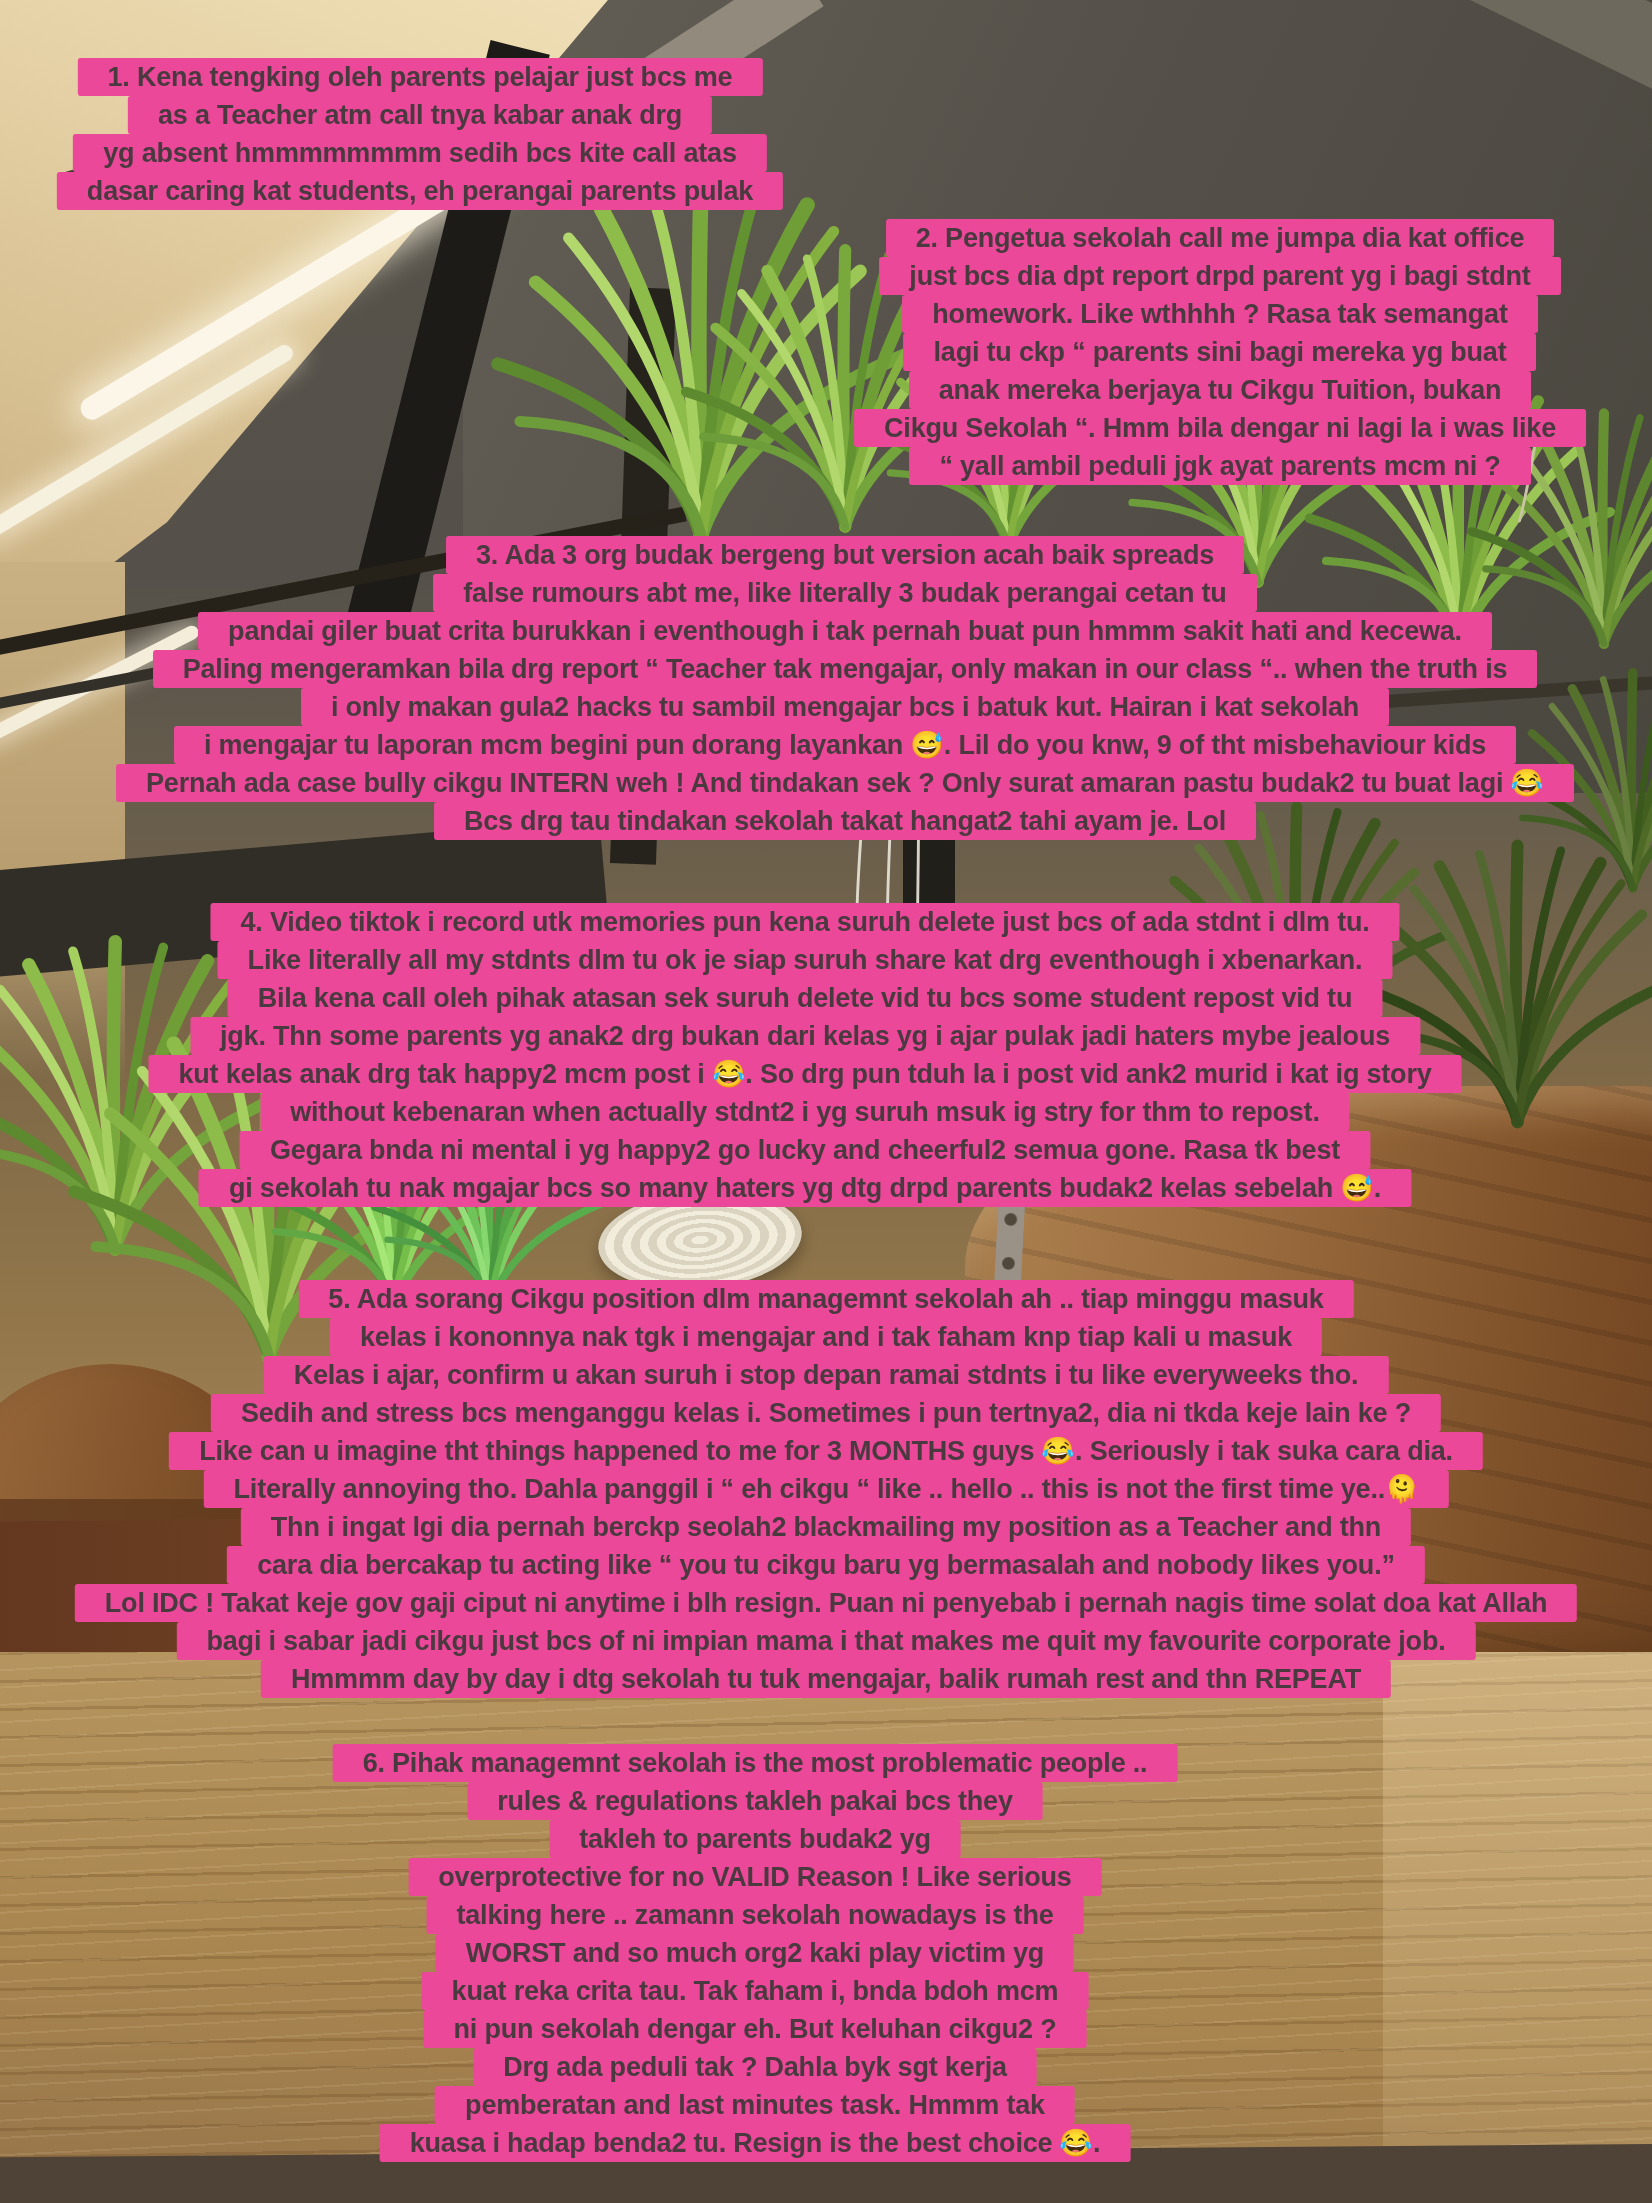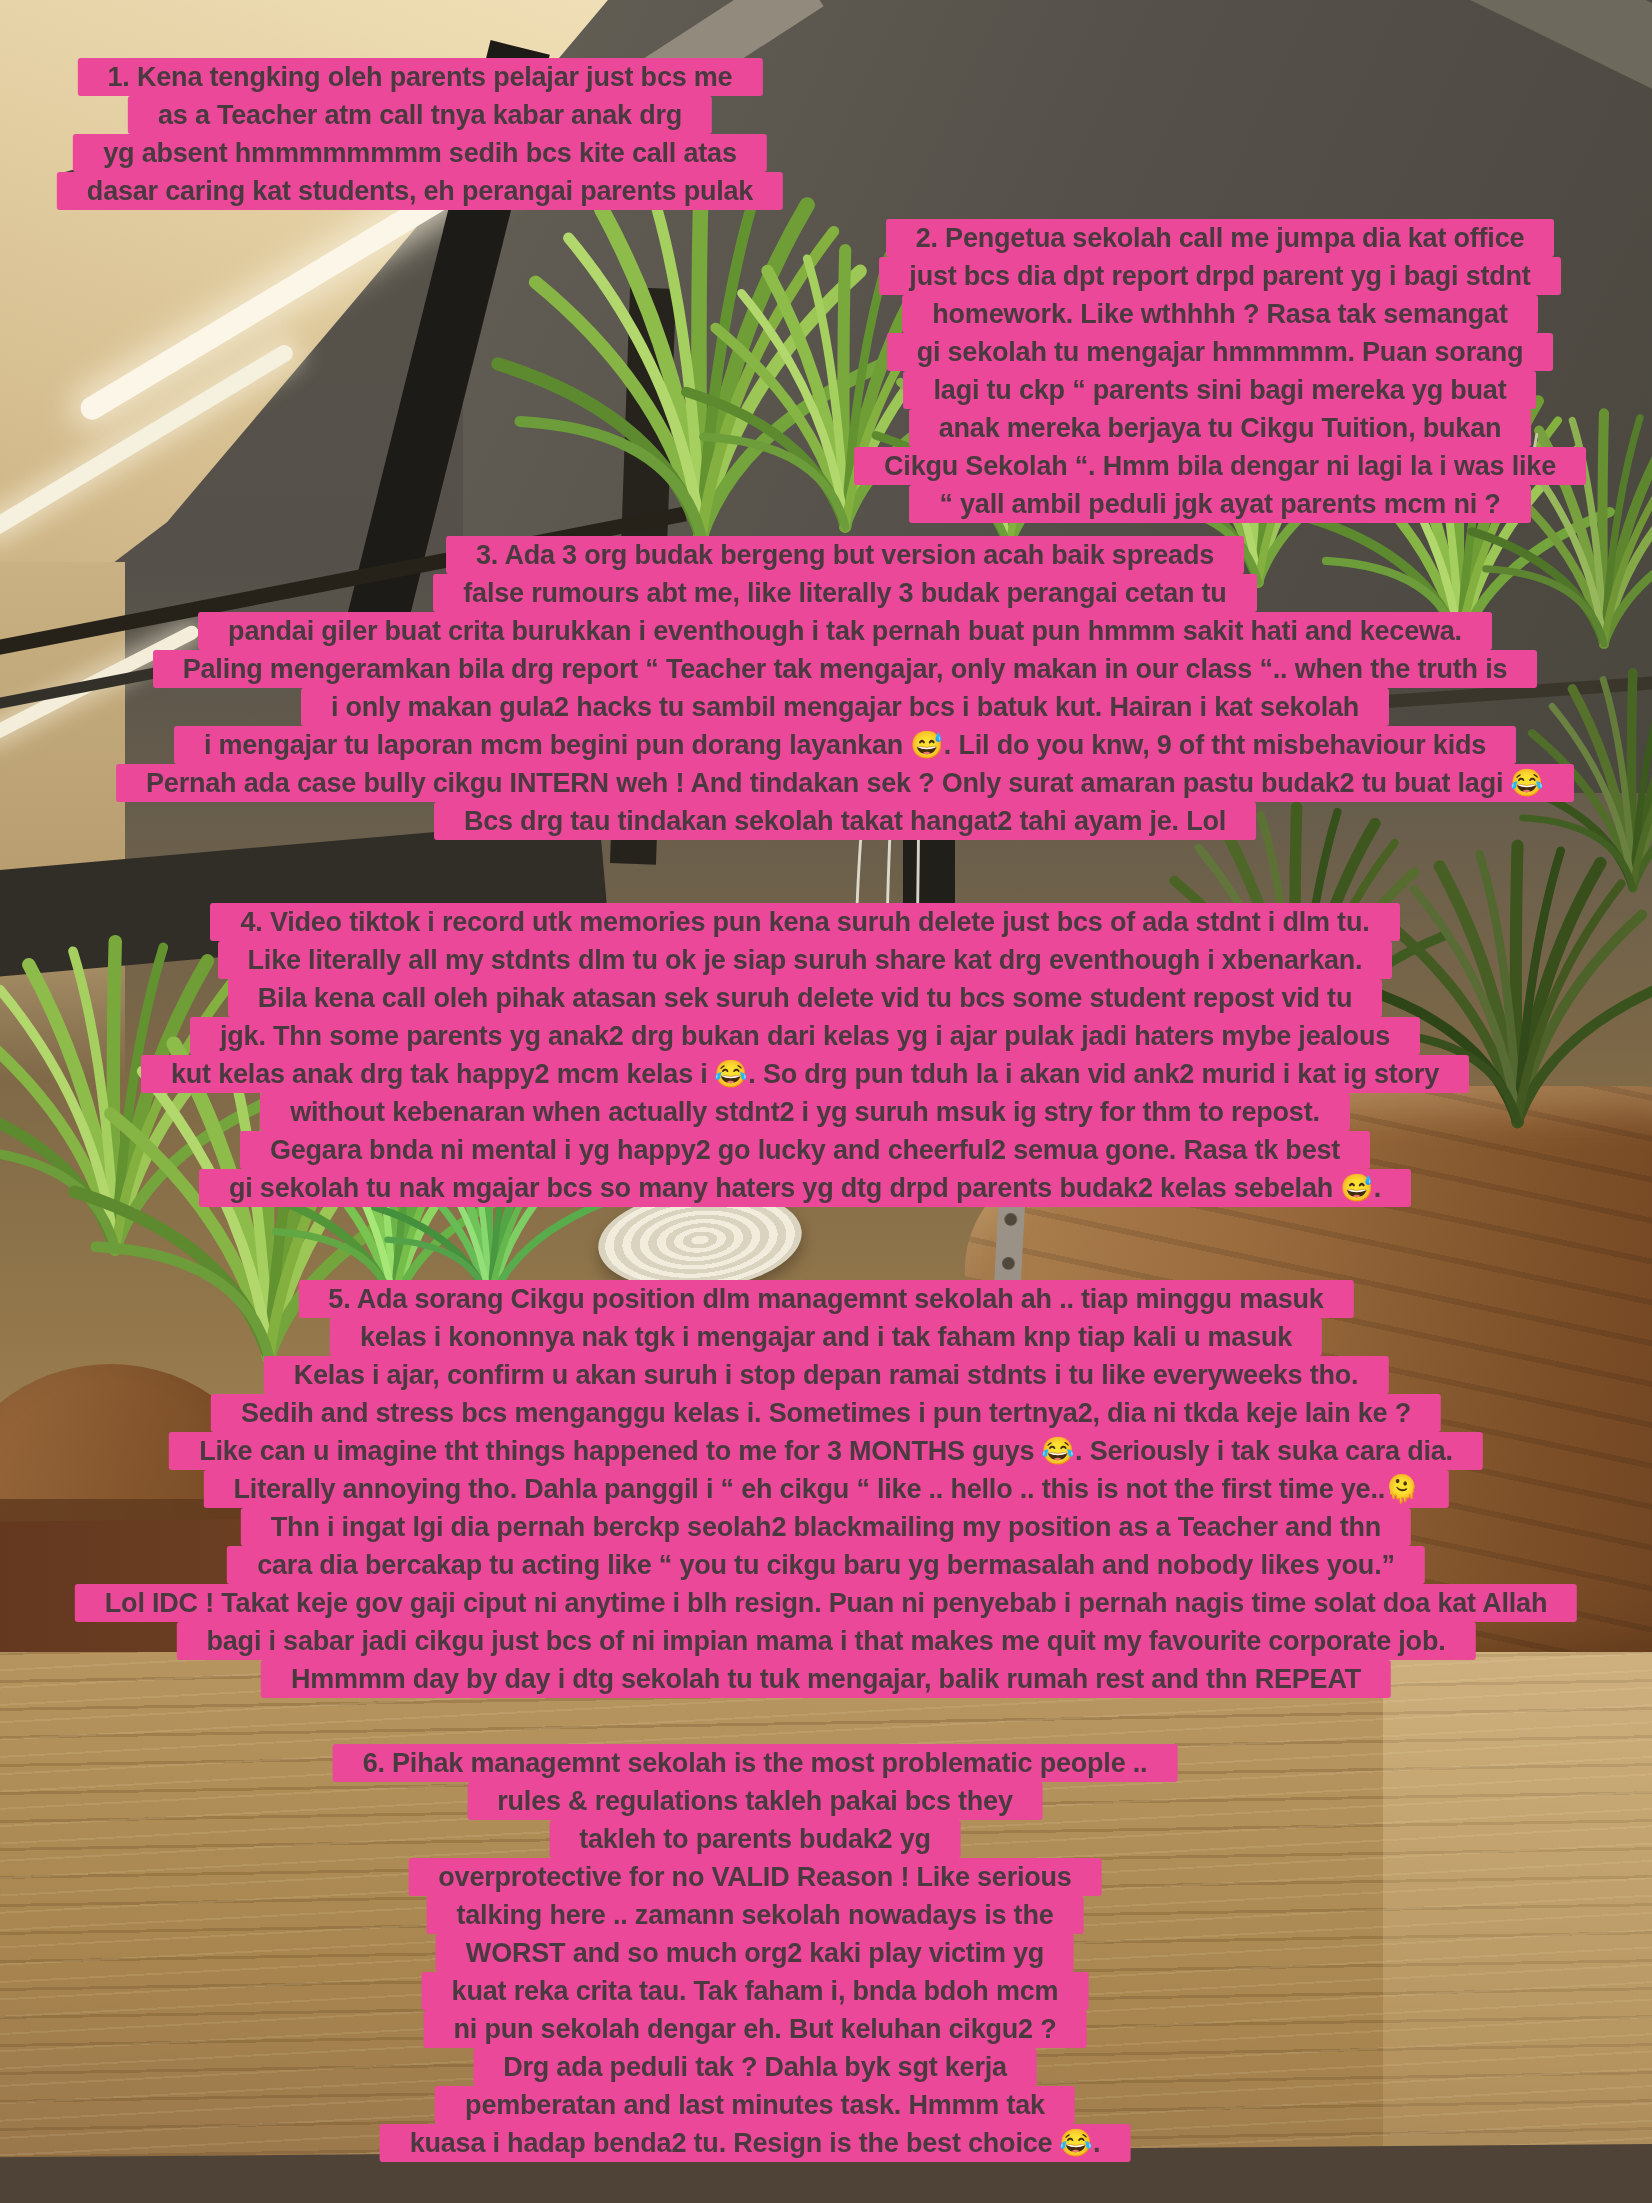--- a/index.html
+++ b/index.html
@@ -148,21 +148,20 @@
     <div class="tl">1. Kena tengking oleh parents pelajar just bcs me</div>
     <div class="tl">as a Teacher atm call tnya kabar anak drg</div>
     <div class="tl">yg absent hmmmmmmmm sedih bcs kite call atas</div>
     <div class="tl">dasar caring kat students, eh perangai parents pulak</div>
   </div>
 
   <div class="tblock" style="left:1220px;top:219px">
     <div class="tl">2. Pengetua sekolah call me jumpa dia kat office</div>
     <div class="tl">just bcs dia dpt report drpd parent yg i bagi stdnt</div>
     <div class="tl">homework. Like wthhhh ? Rasa tak semangat</div>
-    <div class="tl">gi sekolah tu mengajar hmmmmm. Puan sorang</div>
     <div class="tl">lagi tu ckp “ parents sini bagi mereka yg buat</div>
     <div class="tl">anak mereka berjaya tu Cikgu Tuition, bukan</div>
     <div class="tl">Cikgu Sekolah “. Hmm bila dengar ni lagi la i was like</div>
     <div class="tl">“ yall ambil peduli jgk ayat parents mcm ni ?</div>
   </div>
 
   <div class="tblock" style="left:845px;top:536px">
     <div class="tl">3. Ada 3 org budak bergeng but version acah baik spreads</div>
     <div class="tl">false rumours abt me, like literally 3 budak perangai cetan tu</div>
     <div class="tl">pandai giler buat crita burukkan i eventhough i tak pernah buat pun hmmm sakit hati and kecewa.</div>
@@ -171,21 +170,21 @@
     <div class="tl">i mengajar tu laporan mcm begini pun dorang layankan 😅. Lil do you knw, 9 of tht misbehaviour kids</div>
     <div class="tl">Pernah ada case bully cikgu INTERN weh ! And tindakan sek ? Only surat amaran pastu budak2 tu buat lagi 😂</div>
     <div class="tl">Bcs drg tau tindakan sekolah takat hangat2 tahi ayam je. Lol</div>
   </div>
 
   <div class="tblock" style="left:805px;top:903px">
     <div class="tl">4. Video tiktok i record utk memories pun kena suruh delete just bcs of ada stdnt i dlm tu.</div>
     <div class="tl">Like literally all my stdnts dlm tu ok je siap suruh share kat drg eventhough i xbenarkan.</div>
     <div class="tl">Bila kena call oleh pihak atasan sek suruh delete vid tu bcs some student repost vid tu</div>
     <div class="tl">jgk. Thn some parents yg anak2 drg bukan dari kelas yg i ajar pulak jadi haters mybe jealous</div>
-    <div class="tl">kut kelas anak drg tak happy2 mcm kelas i 😂. So drg pun tduh la i akan vid ank2 murid i kat ig story</div>
+    <div class="tl">kut kelas anak drg tak happy2 mcm post i 😂. So drg pun tduh la i post vid ank2 murid i kat ig story</div>
     <div class="tl">without kebenaran when actually stdnt2 i yg suruh msuk ig stry for thm to repost.</div>
     <div class="tl">Gegara bnda ni mental i yg happy2 go lucky and cheerful2 semua gone. Rasa tk best</div>
     <div class="tl">gi sekolah tu nak mgajar bcs so many haters yg dtg drpd parents budak2 kelas sebelah 😅.</div>
   </div>
 
   <div class="tblock" style="left:826px;top:1280px">
     <div class="tl">5. Ada sorang Cikgu position dlm managemnt sekolah ah .. tiap minggu masuk</div>
     <div class="tl">kelas i kononnya nak tgk i mengajar and i tak faham knp tiap kali u masuk</div>
     <div class="tl">Kelas i ajar, confirm u akan suruh i stop depan ramai stdnts i tu like everyweeks tho.</div>
     <div class="tl">Sedih and stress bcs menganggu kelas i. Sometimes i pun tertnya2, dia ni tkda keje lain ke ?</div>

